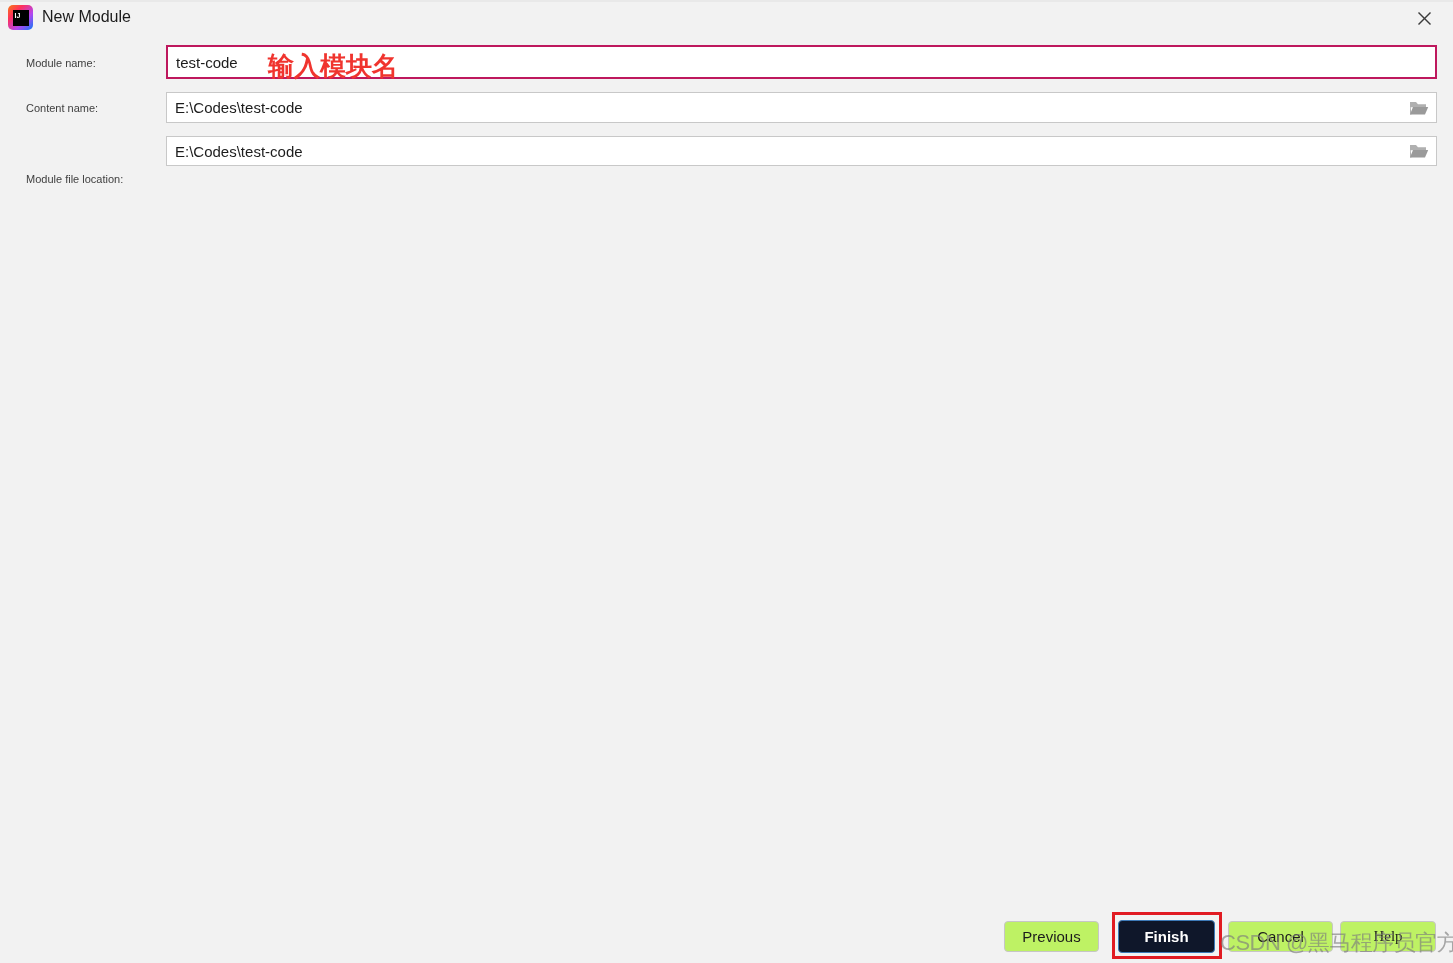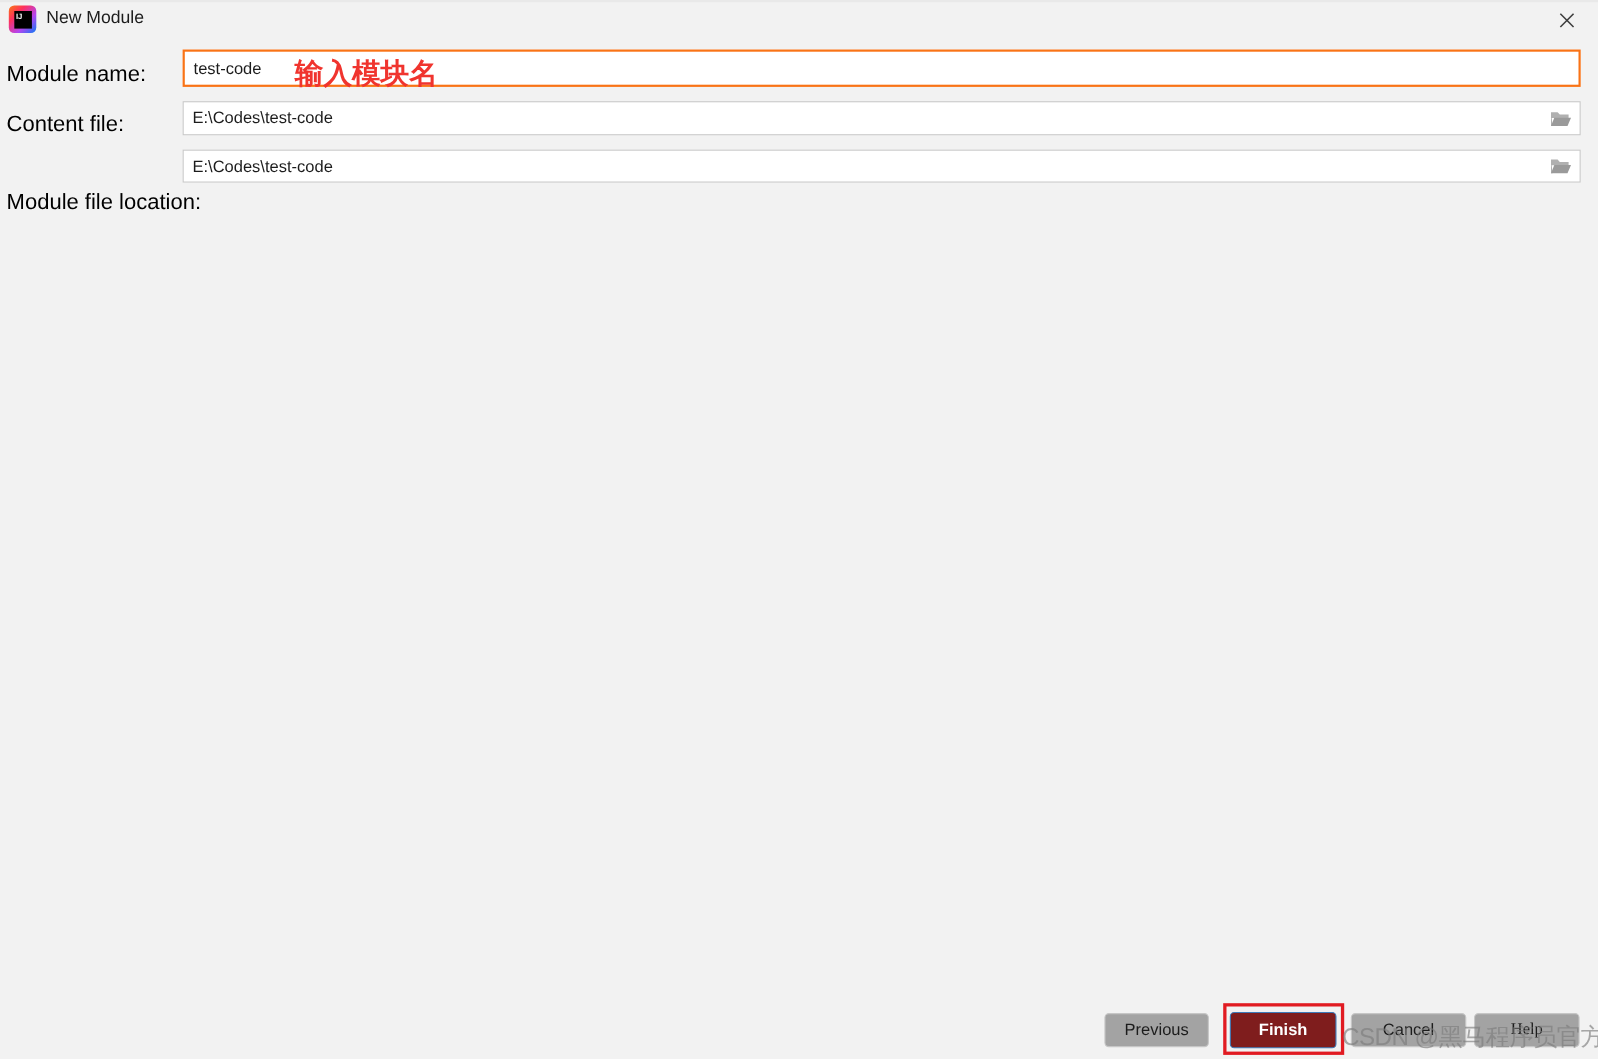--- a/index.html
+++ b/index.html
@@ -34,69 +34,69 @@
     position: absolute; left: 42px; top: 8px;
     font-size: 16px; color: #1c1c1c;
   }
   .close-btn {
     position: absolute; right: 12px; top: 3px; width: 34px; height: 30px;
     display: flex; align-items: center; justify-content: center;
     cursor: pointer;
   }
   
   .field-label {
-    position: absolute; left: 6px; font-size: 20px; color: #000000;
+    position: absolute; left: 26px; font-size: 11px; color: #404040;
   }
   .lbl-1 { top: 57px; }
   .lbl-2 { top: 102px; }
   .lbl-3 { top: 145px; margin-top: 28px; }
   .text-input {
     position: absolute; left: 166px; width: 1271px;
     background: #ffffff; border: 1px solid #c8c8c8;
     font-family: "Liberation Sans", "DejaVu Sans", sans-serif;
     font-size: 15px; color: #1c1c1c; padding: 0 30px 0 8px;
     outline: none;
   }
   .input-1 {
     top: 45px; height: 34px;
-    border: 2px solid #f97316; padding: 0 8px;
+    border: 2px solid #be185d; padding: 0 8px;
   }
   .input-2 { top: 92px; height: 31px; }
   .input-3 { top: 136px; height: 30px; }
   .annotation-red {
     position: absolute; left: 268px; top: 49px;
     font-size: 26px; color: #f0342e; font-weight: 700;
     pointer-events: none;
   }
   .folder-btn {
     position: absolute; width: 26px; height: 22px;
     display: flex; align-items: center; justify-content: center;
     cursor: pointer;
   }
   .folder-1 { left: 1406px; top: 97px; }
   .folder-2 { left: 1406px; top: 140px; }
   
   .btn {
     position: absolute; height: 31px; top: 921px;
-    background: #a3a3a3; border: 1px solid #c6c6c6; border-radius: 4px;
+    background: #bef264; border: 1px solid #c6c6c6; border-radius: 4px;
     font-family: "Liberation Sans", "DejaVu Sans", sans-serif;
     font-size: 15px; color: #1c1c1c;
     display: flex; align-items: center; justify-content: center;
     cursor: pointer;
   }
   .btn-previous { left: 1004px; width: 95px; }
   .btn-cancel   { left: 1228px; width: 105px; }
   .btn-help     { left: 1340px; width: 96px; font-family: Liberation Serif, serif; }
   .highlight-box {
     position: absolute; left: 1112px; top: 912px; width: 110px; height: 47px;
     border: 3px solid #e11b22;
   }
   .btn-finish {
     position: absolute; left: 1118px; top: 920px; width: 97px; height: 33px;
-    background: #7f1d1d; border: 1px solid #3d7ab8; border-radius: 4px;
+    background: #0f172a; border: 1px solid #3d7ab8; border-radius: 4px;
     font-size: 15px; font-weight: bold; color: #ffffff;
     display: flex; align-items: center; justify-content: center;
     cursor: pointer;
   }
   .watermark {
     position: absolute; left: 1220px; top: 928px; width: 187px;
     font-size: 22px; letter-spacing: -0.5px;
     color: rgba(125,125,125,0.65);
     pointer-events: none; white-space: nowrap; z-index: 10;
   }
@@ -116,21 +116,21 @@
       <line x1="1.5" y1="1.5" x2="13.5" y2="13.5" stroke="#3c3c3c" stroke-width="1.4"></line>
       <line x1="13.5" y1="1.5" x2="1.5" y2="13.5" stroke="#3c3c3c" stroke-width="1.4"></line>
     </svg>
   </div>
 </div>
 
 <div class="field-label lbl-1">Module name:</div>
 <input class="text-input input-1" type="text" value="test-code" style="">
 <div class="annotation-red">输入模块名</div>
 
-<div class="field-label lbl-2">Content file:</div>
+<div class="field-label lbl-2">Content name:</div>
 <input class="text-input input-2" type="text" value="E:\Codes\test-code" style="">
 <div class="folder-btn folder-1">
   <svg width="20" height="15" viewBox="0 0 20 15">
     <path d="M1 1 h6 l2 2.2 h8 v3 H1 Z" fill="#b0b0b0"></path>
     <path d="M1 1 v12.5 h1.5 Z" fill="#b0b0b0"></path>
     <path d="M4 6 h15.2 L16 13.5 H1 Z" fill="#9a9a9a"></path>
   </svg>
 </div>
 
 <div class="field-label lbl-3">Module file location:</div>

